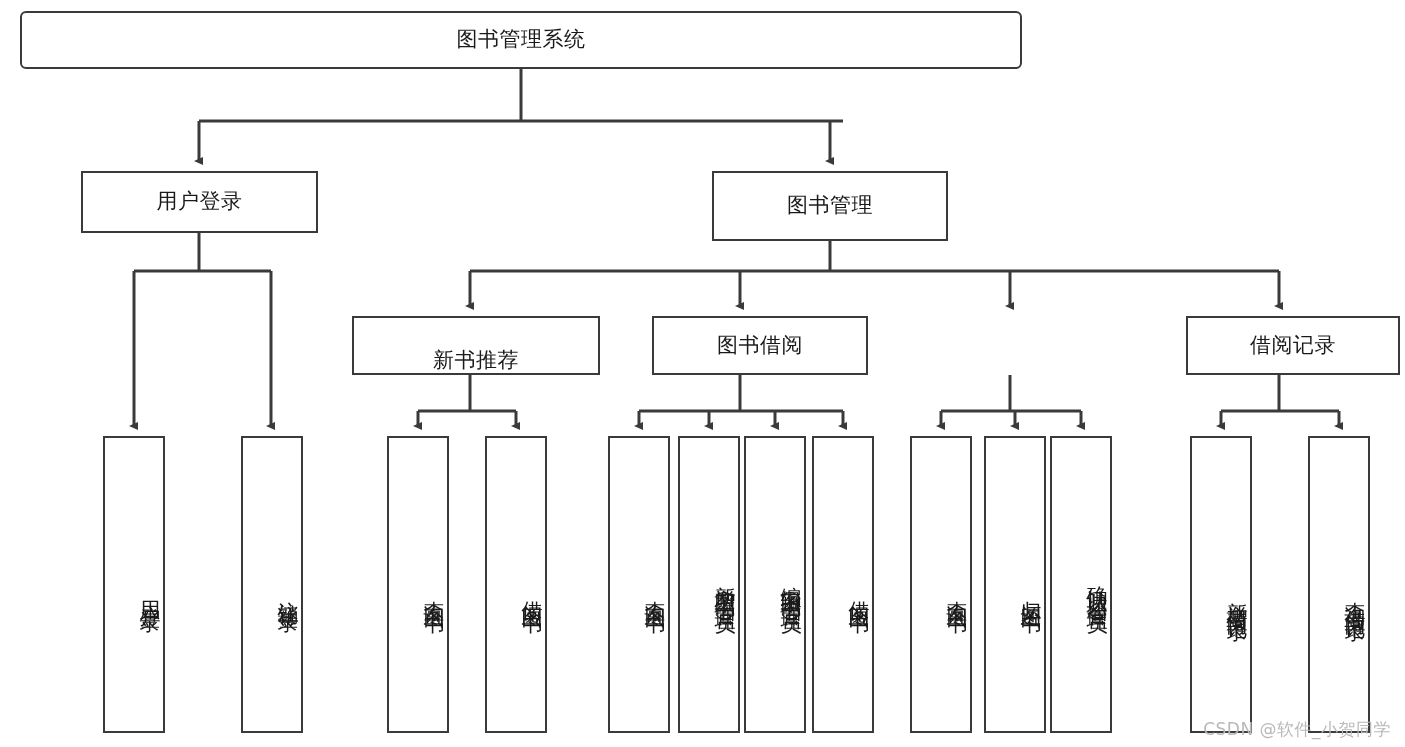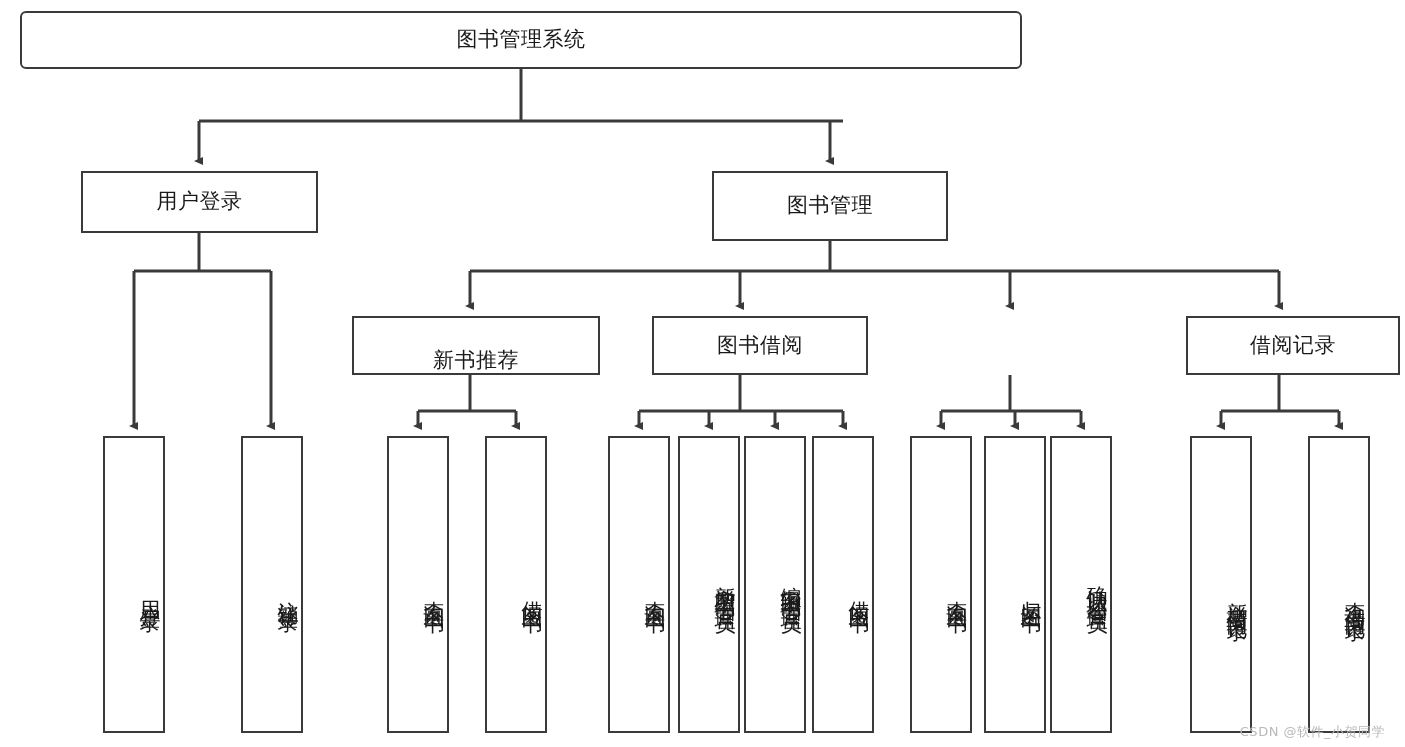--- a/index.html
+++ b/index.html
@@ -50,23 +50,23 @@
     justify-content: center;
     padding-top: 14px;
     line-height: 1.25;
   }
   .node .label {
     display: block;
     white-space: nowrap;
   }
   .watermark {
     position: absolute;
-    right: 20px;
+    right: 14px;
     bottom: 6px;
-    font-size: 13px;
+    font-size: 17px;
     color: #b9b9b9;
     letter-spacing: 0.5px;
     z-index: 3;
     white-space: nowrap;
     font-family: "DejaVu Sans", "Liberation Sans", sans-serif;
   }
 </style>
 </head>
 <body>
 

